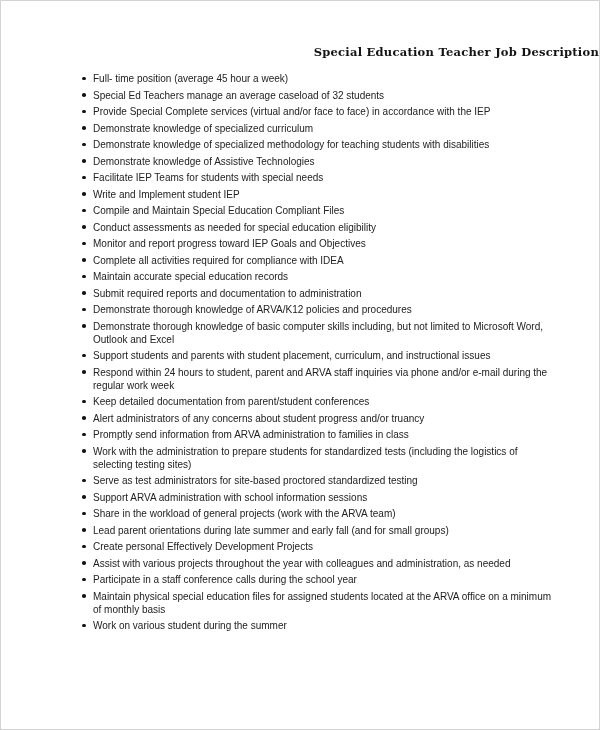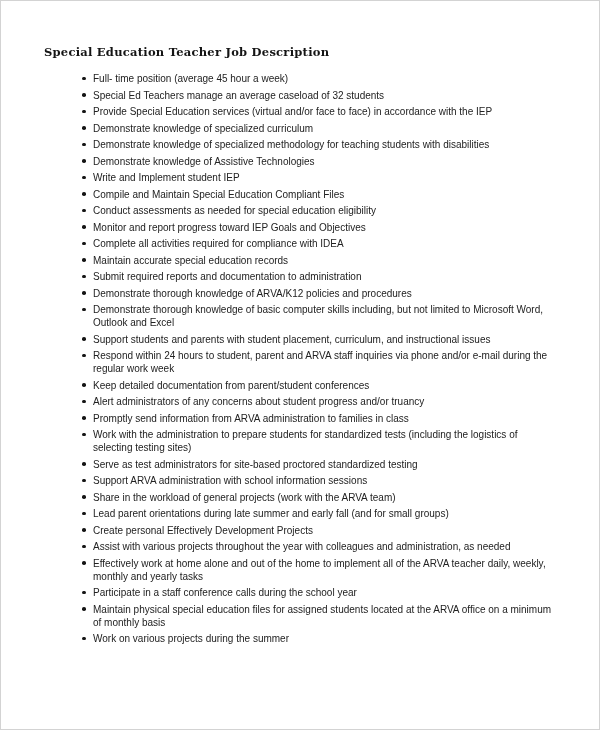--- a/index.html
+++ b/index.html
@@ -17,20 +17,21 @@
     font-family: "Liberation Sans", sans-serif;
   }
   .doc-title {
     font-family: "DejaVu Serif", "Liberation Serif", serif;
     font-weight: bold;
     font-size: 11.5px;
     letter-spacing: 0.25px;
     color: #141414;
     margin: 44px 0 0 43px;
     padding: 0;
+    text-align: right;
   }
   ul.duties {
     list-style: none;
     margin: 13px 0 0 0;
     padding: 0;
   }
   ul.duties li {
     position: relative;
     margin: 0 45px 3.5px 92px;
     width: 462px;
@@ -50,24 +51,25 @@
   }
 </style>
 </head>
 <body>
 
 <div class="page">
   <h1 class="doc-title">Special Education Teacher Job Description</h1>
   <ul class="duties">
       <li>Full- time position (average 45 hour a week)</li>
       <li>Special Ed Teachers manage an average caseload of 32 students</li>
-      <li>Provide Special Education services (virtual and/or face to face) in accordance with the IEP</li>
+      <li>Provide Special Complete services (virtual and/or face to face) in accordance with the IEP</li>
       <li>Demonstrate knowledge of specialized curriculum</li>
       <li>Demonstrate knowledge of specialized methodology for teaching students with disabilities</li>
       <li>Demonstrate knowledge of Assistive Technologies</li>
+      <li>Facilitate IEP Teams for students with special needs</li>
       <li>Write and Implement student IEP</li>
       <li>Compile and Maintain Special Education Compliant Files</li>
       <li>Conduct assessments as needed for special education eligibility</li>
       <li>Monitor and report progress toward IEP Goals and Objectives</li>
       <li>Complete all activities required for compliance with IDEA</li>
       <li>Maintain accurate special education records</li>
       <li>Submit required reports and documentation to administration</li>
       <li>Demonstrate thorough knowledge of ARVA/K12 policies and procedures</li>
       <li>Demonstrate thorough knowledge of basic computer skills including, but not limited to Microsoft Word, Outlook and Excel</li>
       <li>Support students and parents with student placement, curriculum, and instructional issues</li>
@@ -75,18 +77,17 @@
       <li>Keep detailed documentation from parent/student conferences</li>
       <li>Alert administrators of any concerns about student progress and/or truancy</li>
       <li>Promptly send information from ARVA administration to families in class</li>
       <li>Work with the administration to prepare students for standardized tests (including the logistics of selecting testing sites)</li>
       <li>Serve as test administrators for site-based proctored standardized testing</li>
       <li>Support ARVA administration with school information sessions</li>
       <li>Share in the workload of general projects (work with the ARVA team)</li>
       <li>Lead parent orientations during late summer and early fall (and for small groups)</li>
       <li>Create personal Effectively Development Projects</li>
       <li>Assist with various projects throughout the year with colleagues and administration, as needed</li>
-      <li>Effectively work at home alone and out of the home to implement all of the ARVA teacher daily, weekly, monthly and yearly tasks</li>
       <li>Participate in a staff conference calls during the school year</li>
       <li>Maintain physical special education files for assigned students located at the ARVA office on a minimum of monthly basis</li>
-      <li>Work on various projects during the summer</li>
+      <li>Work on various student during the summer</li>
     </ul>
 </div>
 
 </body></html>

